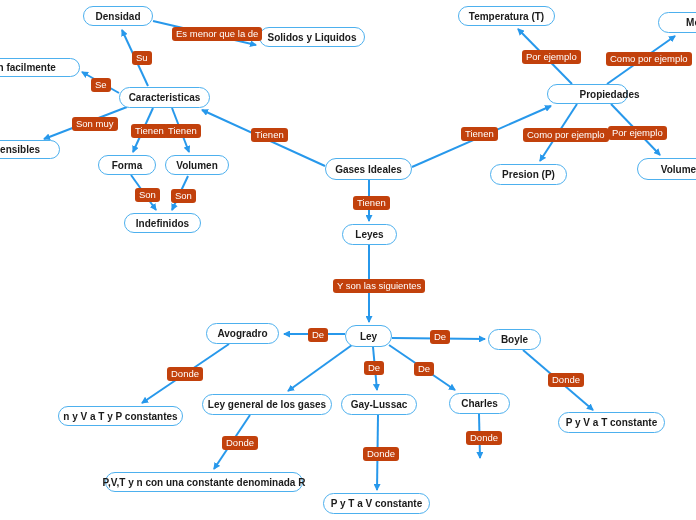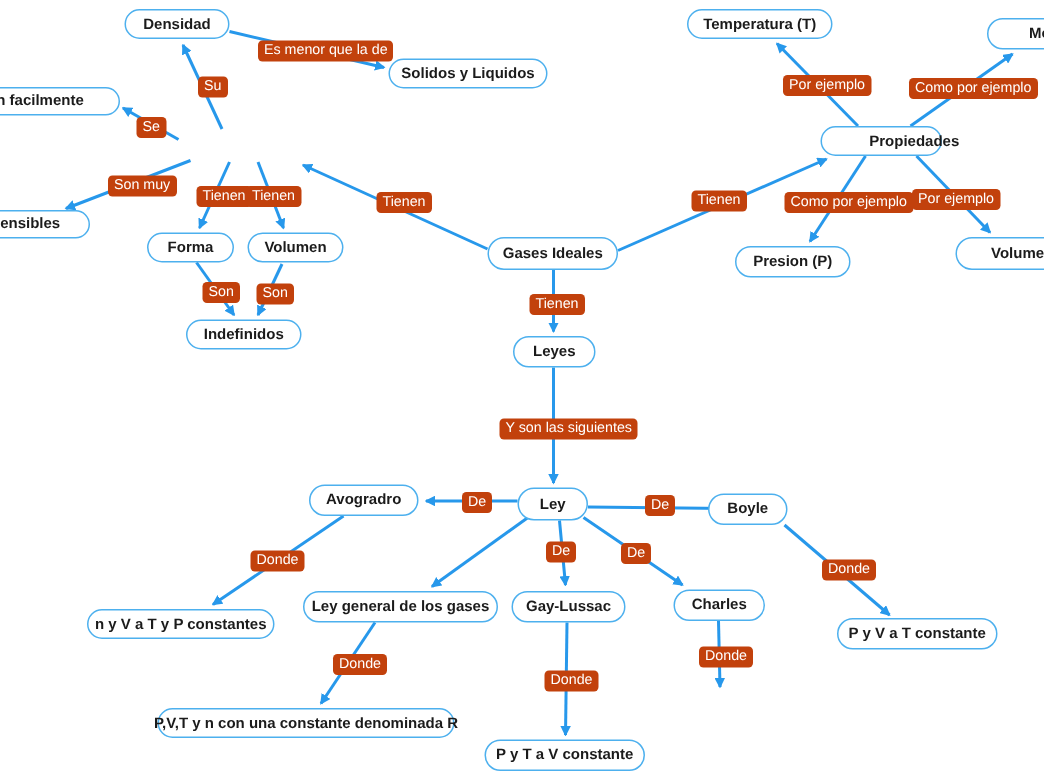--- a/index.html
+++ b/index.html
@@ -74,37 +74,38 @@
       <line x1="479" y1="414" x2="480" y2="458" marker-end="url(#ah)"></line>
       <line x1="523" y1="350" x2="593" y2="410" marker-end="url(#ah)"></line>
       <line x1="572" y1="84" x2="518" y2="29" marker-end="url(#ah)"></line>
       <line x1="607" y1="84" x2="675" y2="36" marker-end="url(#ah)"></line>
       <line x1="577" y1="104" x2="540" y2="161" marker-end="url(#ah)"></line>
       <line x1="611" y1="104" x2="660" y2="155" marker-end="url(#ah)"></line>
     </g>
   </svg>
 
   <div class="node" style="left:83px;top:6px;width:70px;height:20px;">Densidad</div>
-  <div class="node" style="left:259px;top:39px;width:106px;height:20px;">Solidos y Liquidos</div>
+  <div class="node" style="left:259px;top:27px;width:106px;height:20px;">Solidos y Liquidos</div>
   <div class="node" style="left:-75px;top:58px;width:155px;height:19px;">Se mezclan facilmente</div>
+  <div class="node" style="left:119px;top:87px;width:91px;height:21px;">Caracteristicas</div>
   <div class="node" style="left:-52px;top:140px;width:112px;height:19px;">Comprensibles</div>
   <div class="node" style="left:98px;top:155px;width:58px;height:20px;">Forma</div>
   <div class="node" style="left:165px;top:155px;width:64px;height:20px;">Volumen</div>
   <div class="node" style="left:124px;top:213px;width:77px;height:20px;">Indefinidos</div>
   <div class="node" style="left:325px;top:158px;width:87px;height:22px;">Gases Ideales</div>
   <div class="node" style="left:342px;top:224px;width:55px;height:21px;">Leyes</div>
   <div class="node" style="left:345px;top:325px;width:47px;height:22px;">Ley</div>
   <div class="node" style="left:58px;top:406px;width:125px;height:20px;">n y V a T y P constantes</div>
   <div class="node" style="left:206px;top:323px;width:73px;height:21px;">Avogradro</div>
   <div class="node" style="left:202px;top:394px;width:130px;height:21px;">Ley general de los gases</div>
   <div class="node" style="left:105px;top:472px;width:198px;height:20px;">P,V,T y n con una constante denominada R</div>
   <div class="node" style="left:341px;top:394px;width:76px;height:21px;">Gay-Lussac</div>
   <div class="node" style="left:323px;top:493px;width:107px;height:21px;">P y T a V constante</div>
   <div class="node" style="left:449px;top:393px;width:61px;height:21px;">Charles</div>
-  <div class="node" style="left:472px;top:329px;width:53px;height:21px;">Boyle</div>
+  <div class="node" style="left:488px;top:329px;width:53px;height:21px;">Boyle</div>
   <div class="node" style="left:558px;top:412px;width:107px;height:21px;">P y V a T constante</div>
   <div class="node" style="left:458px;top:6px;width:97px;height:20px;">Temperatura (T)</div>
   <div class="node" style="left:658px;top:12px;width:100px;height:21px;">Moles (n)</div>
   <div class="node" style="left:547px;top:84px;width:81px;height:20px;padding-left:44px;">Propiedades</div>
   <div class="node" style="left:490px;top:164px;width:77px;height:21px;">Presion (P)</div>
   <div class="node" style="left:637px;top:158px;width:105px;height:22px;">Volumen (V)</div>
 
   <div class="elabel" style="left:172px;top:27px;">Es menor que la de</div>
   <div class="elabel" style="left:132px;top:51px;">Su</div>
   <div class="elabel" style="left:91px;top:78px;">Se</div>

